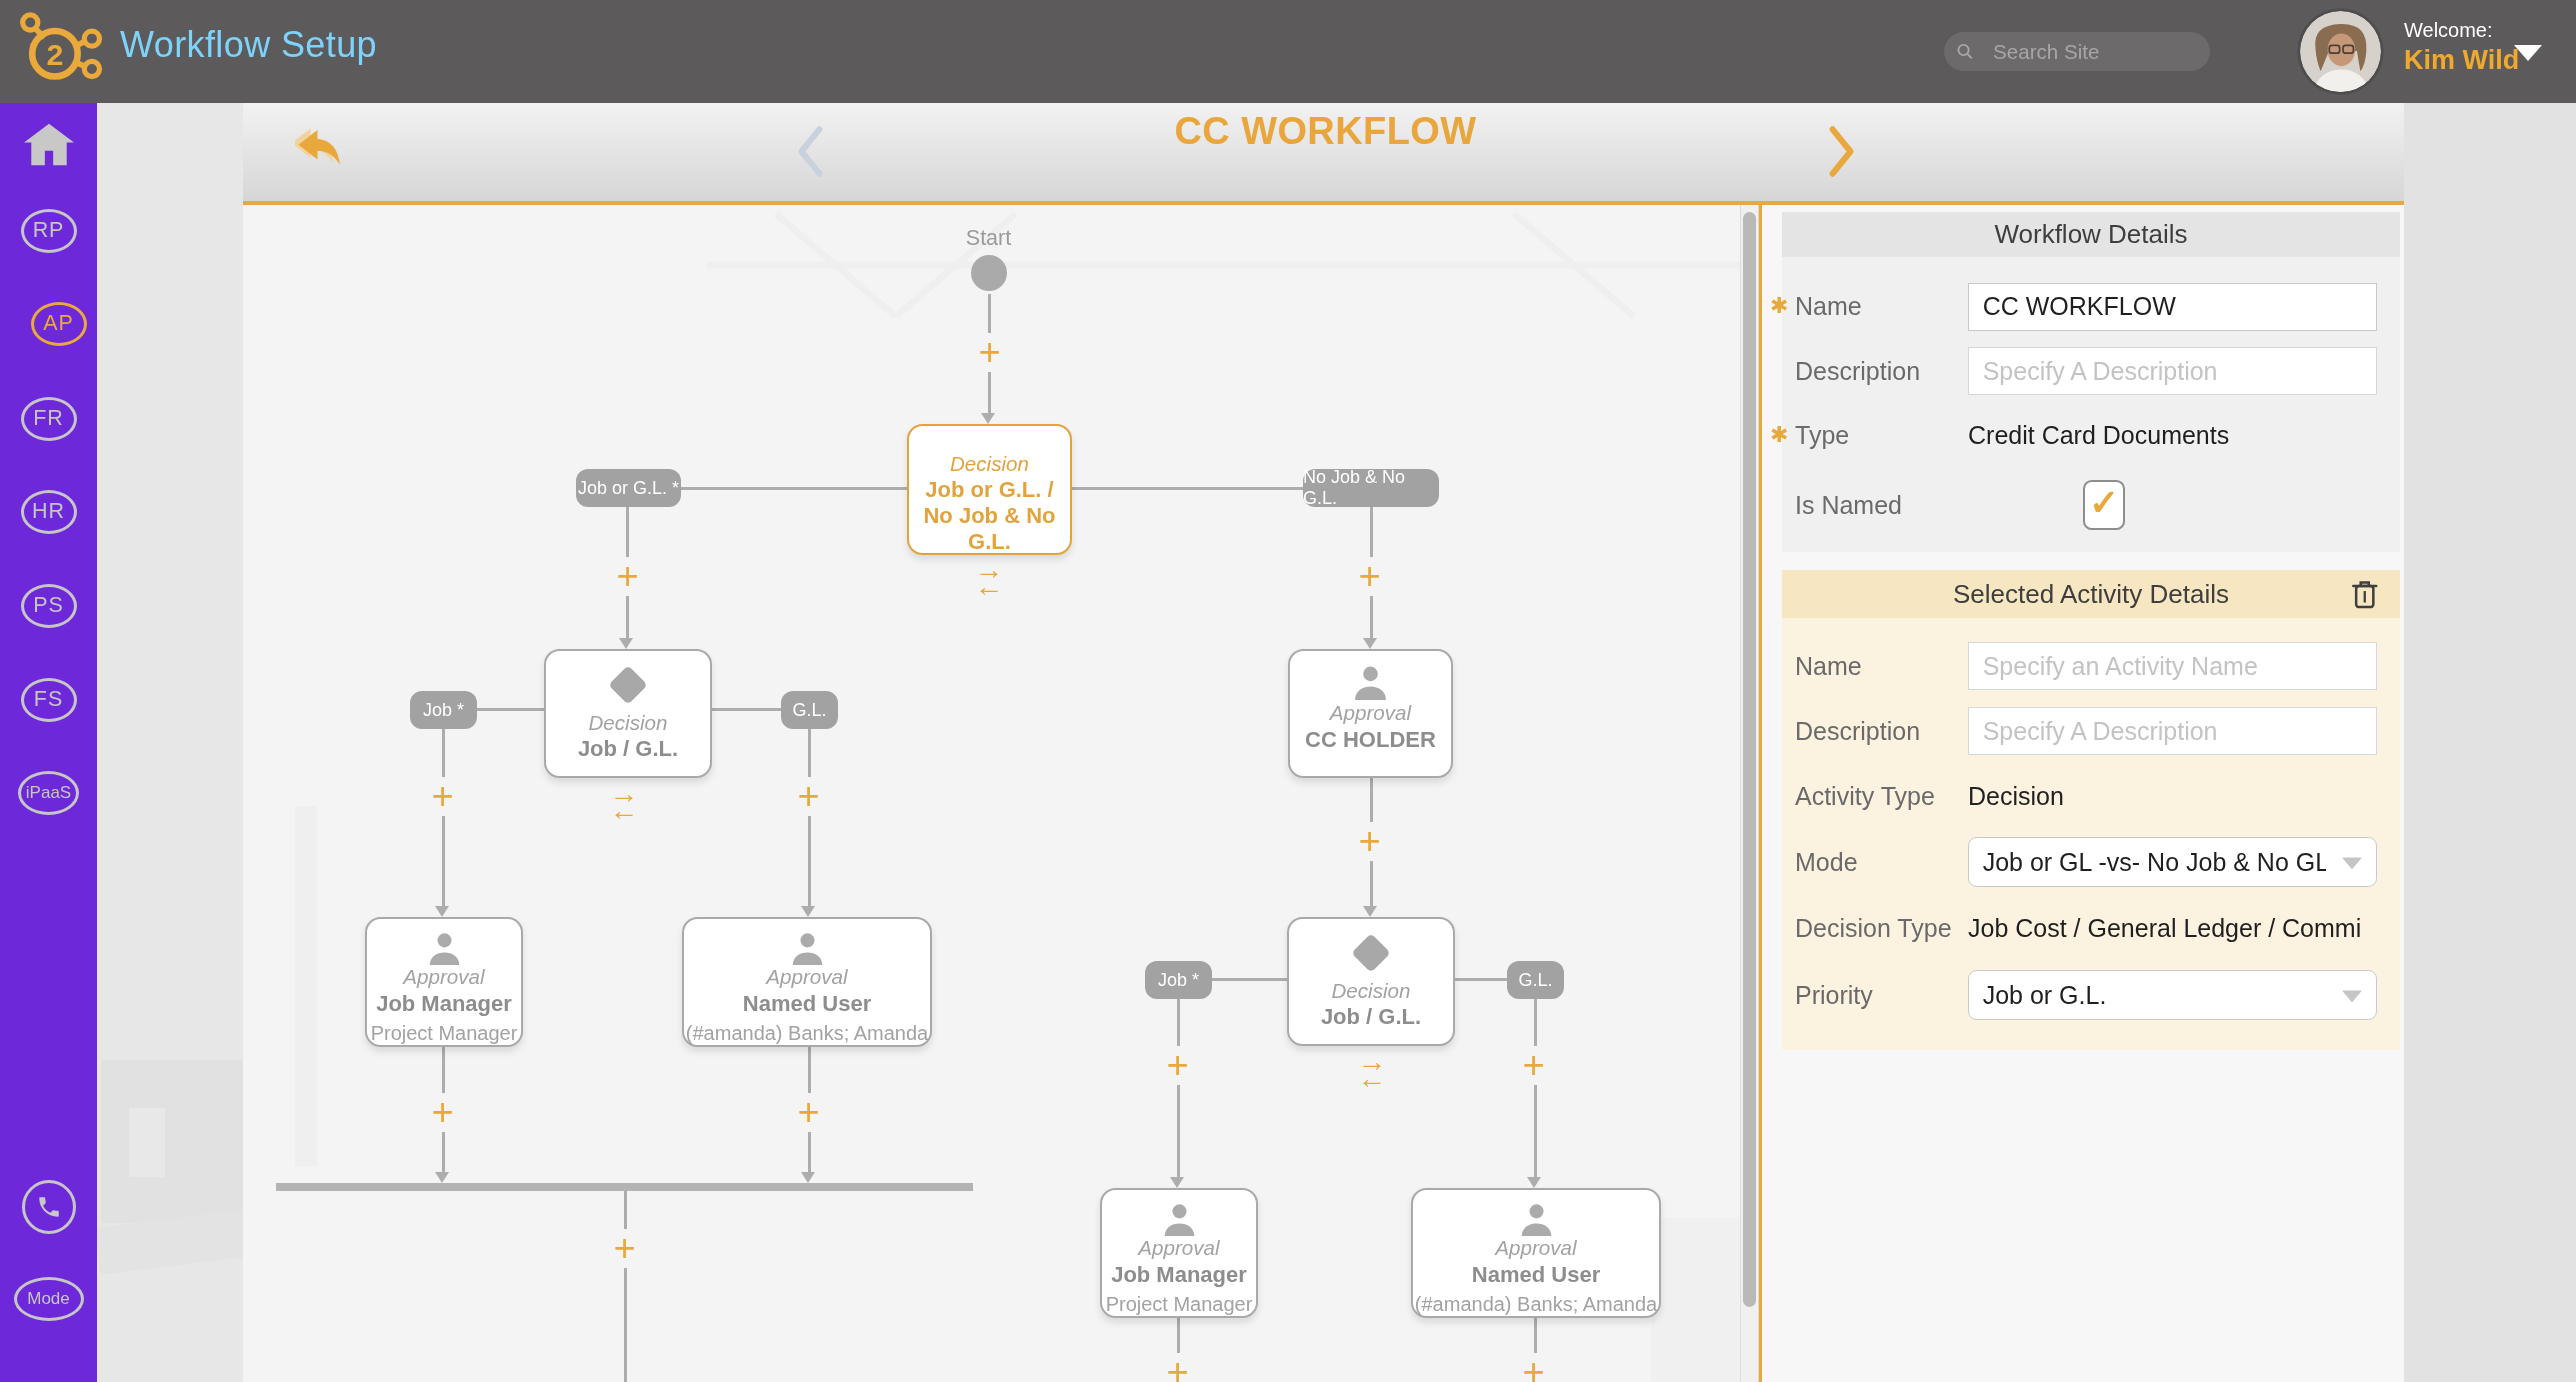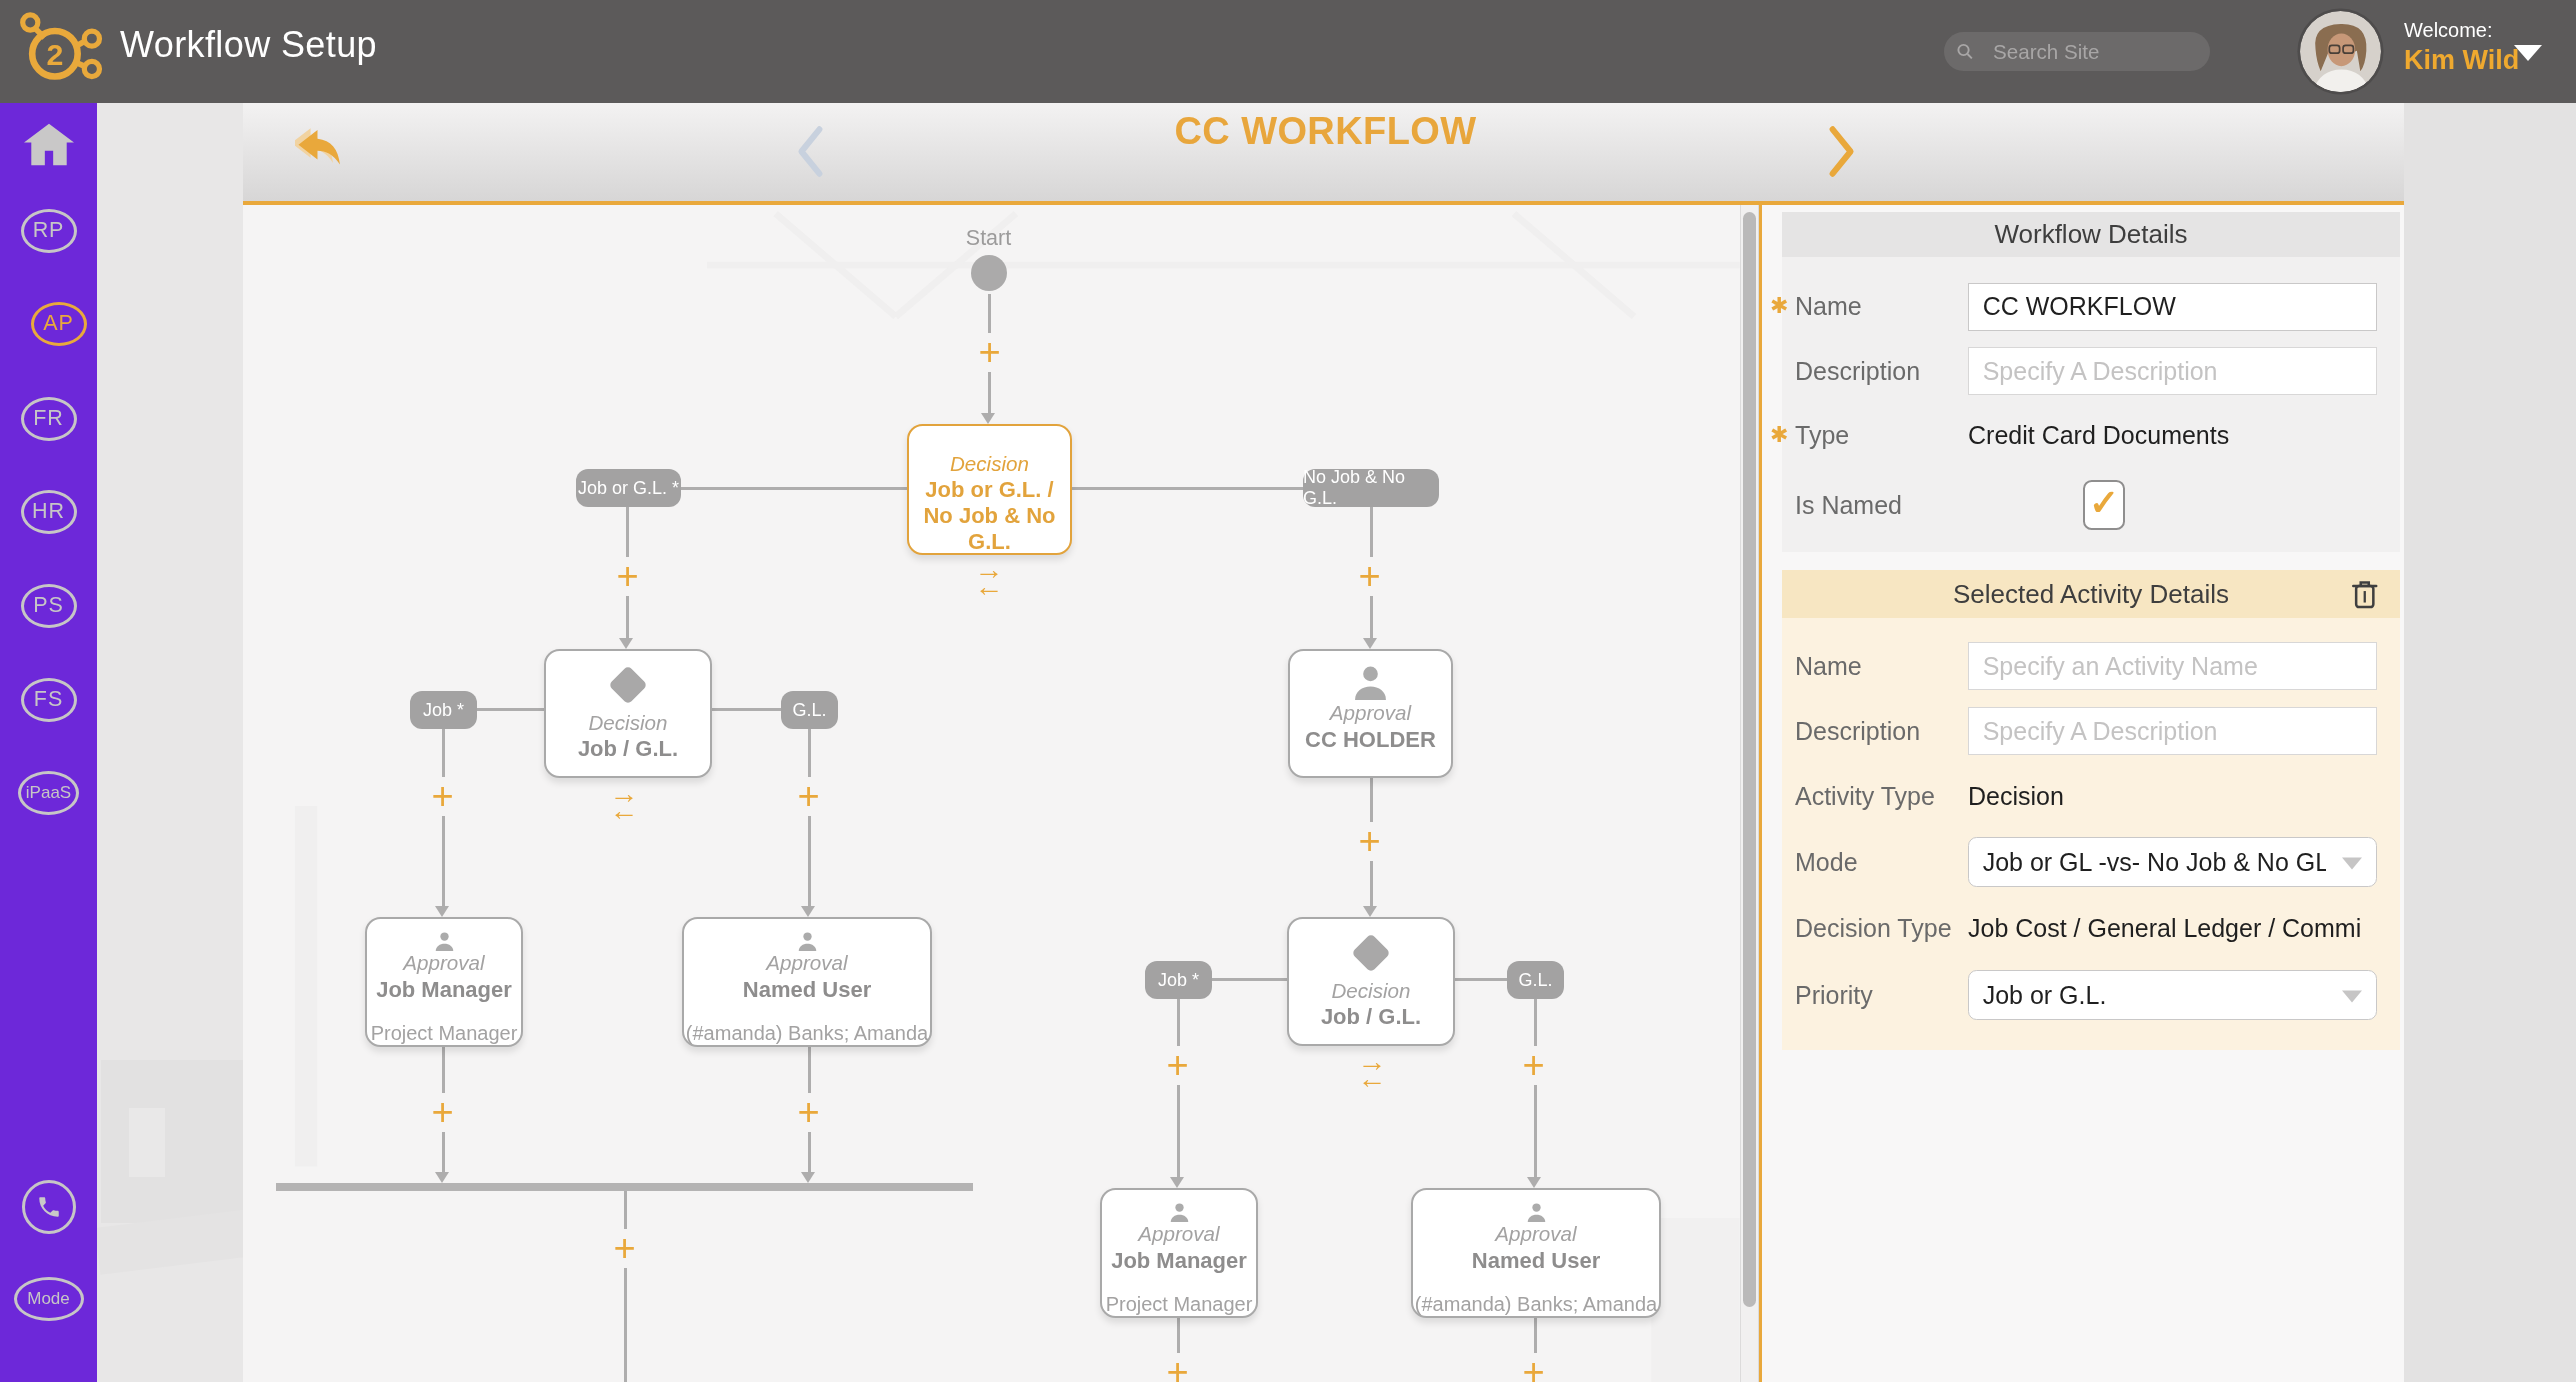--- a/index.html
+++ b/index.html
@@ -1,21 +1,21 @@
 <!DOCTYPE html>
 <html style="font-size:13.7px"><head>
 <meta charset="utf-8">
 <style>
   html,body{margin:0;padding:0;background:#E8E7E7;font-family:"Liberation Sans",sans-serif;}
   #app{position:relative;width:2576px;height:1382px;overflow:hidden;background:#E8E7E7;}
 
   
   .topbar{position:absolute;left:0;top:0;width:2576px;height:103px;background:#5C5A5A;z-index:30;}
   .logo{position:absolute;left:17px;top:8.6px;width:91px;height:82px;}
-  .app-title{position:absolute;left:120px;top:24px;font-size:36px;font-weight:500;color:#ffffff;letter-spacing:0.4px;}
+  .app-title{position:absolute;left:120px;top:24px;font-size:36px;font-weight:500;color:#7dd3fc;letter-spacing:0.4px;}
   .search{position:absolute;left:1944px;top:32px;width:266px;height:39px;background:#6C6A6A;border-radius:20px;display:flex;align-items:center;padding-left:12px;box-sizing:border-box;}
   .search input{background:transparent;border:none;outline:none;color:#C9C7C7;font-size:20.6px;width:215px;margin-left:16px;font-family:"Liberation Sans",sans-serif;}
   .search input::placeholder{color:#A8A6A6;}
   .avatar{position:absolute;left:2300px;top:11px;width:81px;height:81px;border-radius:50%;overflow:hidden;box-shadow:0 0 0 2.6px #4e4c4c;}
   .welcome{position:absolute;left:2404px;top:19px;}
   .welcome .wl{font-size:20px;color:#FFFFFF;}
   .welcome .un{font-size:27px;font-weight:bold;color:#EFA92F;margin-top:3.4px;}
   .user-caret{position:absolute;left:2514px;top:45px;width:0;height:0;border-left:14.6px solid transparent;border-right:14.6px solid transparent;border-top:16.3px solid #FFFFFF;}
 
   
@@ -40,21 +40,21 @@
   .hline{position:absolute;height:2.6px;background:#AEADAD;}
   .arr{position:absolute;width:0;height:0;border-left:7.7px solid transparent;border-right:7.7px solid transparent;border-top:11px solid #AEADAD;}
   .joinbar{position:absolute;left:33px;top:978px;width:697px;height:7.7px;background:#B4B3B3;}
   .plus{position:absolute;width:33px;height:39px;background:#F5F4F4;color:#E9A83B;font-size:38px;line-height:38px;text-align:center;cursor:pointer;}
   .swap{position:absolute;width:52px;display:flex;flex-direction:column;align-items:center;color:#E9A83B;font-weight:bold;font-size:29px;line-height:0.6;cursor:pointer;}
   .pill{position:absolute;background:#A3A2A2;color:#FFFFFF;border-radius:12px;font-size:18px;display:flex;align-items:center;justify-content:center;height:38px;}
   .node{position:absolute;background:#FFFFFF;border:2.6px solid #A9A9A9;border-radius:15.5px;box-shadow:0 4.3px 7.7px rgba(0,0,0,.10);display:flex;flex-direction:column;align-items:center;padding-top:12px;box-sizing:border-box;cursor:pointer;}
   .node .diamond{width:34px;height:34px;background:#A9A8A8;border-radius:6px;transform:rotate(45deg) scale(.82);margin:5.2px 0 8.6px 0;}
   .node .nkind{font-style:italic;font-size:20.6px;color:#A3A2A2;margin-bottom:1.7px;}
   .node .ntitle{font-weight:bold;font-size:22px;color:#8E8D8D;text-align:center;line-height:1.18;width:92%;}
-  .node .nsub{font-size:20px;color:#A3A2A2;margin-top:19px;white-space:nowrap;}
+  .node .nsub{font-size:20px;color:#A3A2A2;margin-top:5px;white-space:nowrap;}
   .node.sel{border-color:#E2A33C;}
   .node.sel .diamond{background:#E2A33C;}
   .node.sel .nkind,.node.sel .ntitle{color:#E2A33C;}
   .start-lbl{position:absolute;left:677px;top:20.6px;width:137px;text-align:center;font-size:21.5px;color:#9C9B9B;}
   .start-dot{position:absolute;left:728px;top:50px;width:36px;height:36px;border-radius:50%;background:#ABAAAA;cursor:pointer;}
   .wm{position:absolute;pointer-events:none;}
 
   
   .scroll-track{position:absolute;left:1740px;top:205px;width:19px;height:1177px;background:#F1F0F0;border-left:0.9px solid #DCDBDB;border-right:0.9px solid #DCDBDB;box-sizing:border-box;z-index:6;}
   .scroll-thumb{position:absolute;left:1.7px;top:6.9px;width:13.7px;height:1095px;border-radius:6.9px;background:#BAB9B9;cursor:pointer;}

